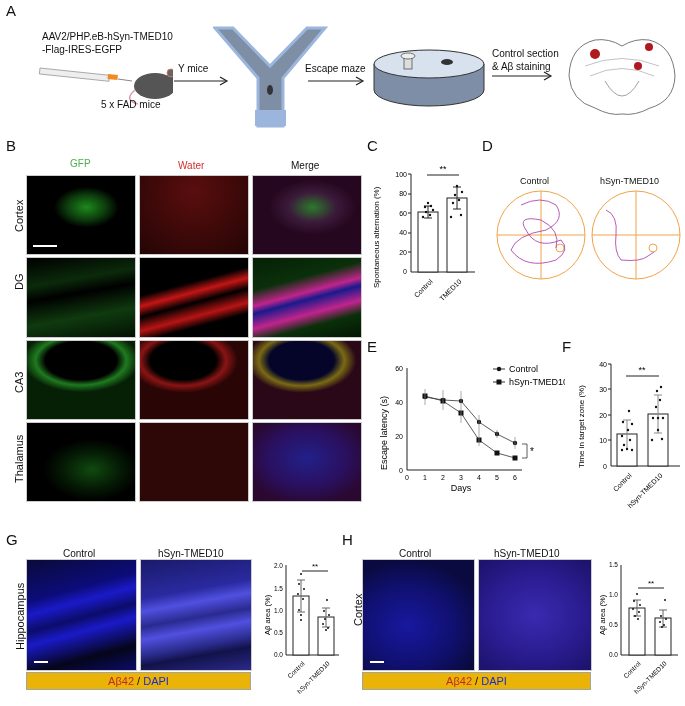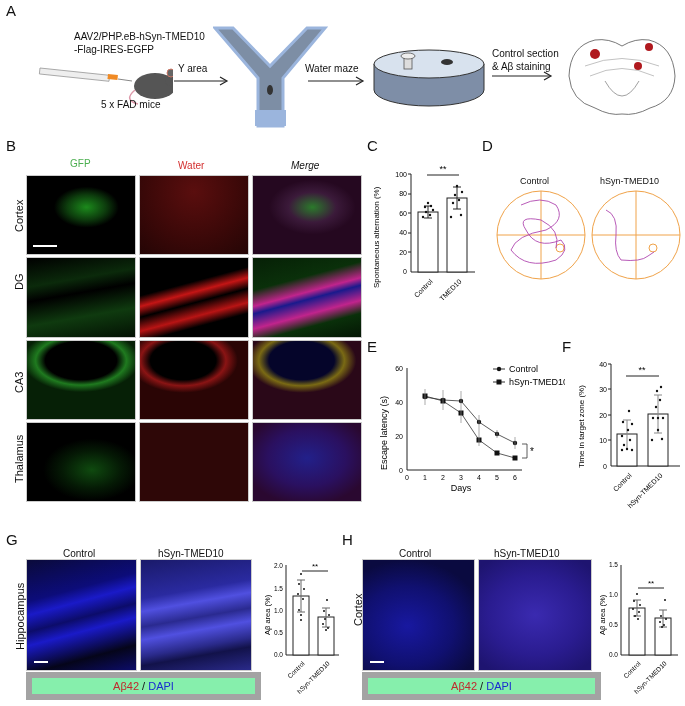--- a/index.html
+++ b/index.html
@@ -3,57 +3,57 @@
 <meta charset="utf-8">
 <style>
   html,body{margin:0;padding:0;background:#fff;}
   body{width:685px;height:706px;position:relative;overflow:hidden;font-family:"Liberation Sans",sans-serif;color:#111;}
   .abs{position:absolute;}
   .plabel{position:absolute;font-size:15px;font-weight:normal;}
   .t10{font-size:10px;}
   .t9{font-size:9px;}
   .micro{position:absolute;border:1px solid #ccc;background:#000;overflow:hidden;}
   .rowlabel{position:absolute;font-size:11px;transform:rotate(-90deg);transform-origin:left top;white-space:nowrap;}
-  .legendbox{position:absolute;border:6px solid #a3a3a3;text-align:center;font-size:11px;background:#86efac;}
+  .legendbox{position:absolute;border:1px solid #a3a3a3;text-align:center;font-size:11px;background:#eab308;}
   svg text{font-family:"Liberation Sans",sans-serif;}
 </style>
 </head>
 <body>
 
 <div class="plabel" style="left:6px;top:2px;">A</div>
-<div class="abs t10" style="left:42px;top:30px;line-height:13px;margin-left:32px;">
+<div class="abs t10" style="left:42px;top:30px;line-height:13px;">
   <div>AAV2/PHP.eB-hSyn-TMED10</div>
   <div>-Flag-IRES-EGFP</div>
 </div>
 <svg class="abs" style="left:38px;top:60px;" width="135" height="50">
 
   <rect x="2" y="8" width="70" height="6" fill="#eee" stroke="#999" stroke-width="0.8" transform="rotate(6 2 8)"></rect>
   <rect x="70" y="14" width="10" height="5" fill="#f08a24" transform="rotate(6 70 14)"></rect>
   <line x1="80" y1="19" x2="94" y2="21" stroke="#888" stroke-width="1"></line>
 
   <ellipse cx="117" cy="26" rx="21" ry="13" fill="#555"></ellipse>
   <ellipse cx="136" cy="20" rx="9" ry="7" fill="#555"></ellipse>
   <circle cx="133" cy="13" r="4" fill="#666" stroke="#c76" stroke-width="1"></circle>
   <path d="M97 30 Q 85 40 100 44" stroke="#d9a" stroke-width="1.5" fill="none"></path>
 </svg>
 <div class="abs t10" style="left:101px;top:99px;text-align:center;">5 x FAD mice</div>
 
-<div class="abs t10" style="left:178px;top:63px;">Y area</div>
+<div class="abs t10" style="left:178px;top:63px;">Y mice</div>
 <svg class="abs" style="left:172px;top:76px;" width="58" height="10">
   <line x1="2" y1="5" x2="54" y2="5" stroke="#222" stroke-width="1.2"></line>
     <path d="M48 1 L55 5 L48 9" fill="none" stroke="#222" stroke-width="1.2"></path>
 </svg>
 
 <svg class="abs" style="left:213px;top:26px;" width="115" height="102">
   <polygon points="2,2 20,2 57,40 94,2 112,2 70,52 70,100 45,100 45,52" fill="#7d8ea5" stroke="#9bb5dd" stroke-width="3"></polygon>
   <rect x="42" y="84" width="31" height="16" fill="#9bb5dd"></rect>
   <ellipse cx="57" cy="64" rx="3" ry="5" fill="#333"></ellipse>
 </svg>
 
-<div class="abs t10" style="left:305px;top:63px;">Water maze</div>
+<div class="abs t10" style="left:305px;top:63px;">Escape maze</div>
 <svg class="abs" style="left:306px;top:76px;" width="62" height="10">
   <line x1="2" y1="5" x2="56" y2="5" stroke="#222" stroke-width="1.2"></line>
     <path d="M50 1 L57 5 L50 9" fill="none" stroke="#222" stroke-width="1.2"></path>
 </svg>
 
 <svg class="abs" style="left:372px;top:48px;" width="115" height="62">
   <path d="M2 16 L2 42 A55 16 0 0 0 112 42 L112 16" fill="#7e8ea7" stroke="#333" stroke-width="1"></path>
   <ellipse cx="57" cy="16" rx="55" ry="14" fill="#d8e2ee" stroke="#333" stroke-width="1"></ellipse>
   <rect x="32" y="8" width="8" height="13" fill="#ddd" stroke="#555" stroke-width="0.8"></rect>
   <ellipse cx="36" cy="8" rx="7" ry="3" fill="#eee" stroke="#555" stroke-width="0.8"></ellipse>
@@ -75,21 +75,21 @@
   <path d="M25 40 Q57 25 89 40" fill="none" stroke="#999" stroke-width="0.6"></path>
   <path d="M40 45 Q57 75 74 45" fill="none" stroke="#777" stroke-width="0.7"></path>
   <circle cx="30" cy="18" r="5" fill="#b0191e"></circle>
   <circle cx="84" cy="11" r="4" fill="#b0191e"></circle>
   <circle cx="73" cy="30" r="4" fill="#b0191e"></circle>
 </svg>
 
 <div class="plabel" style="left:6px;top:137px;">B</div>
 <div class="abs t10" style="left:70px;top:158px;color:#4caf50;">GFP</div>
 <div class="abs t10" style="left:178px;top:160px;color:#d32f2f;">Water</div>
-<div class="abs t10" style="left:291px;top:160px;font-style:italic;">Merge</div>
+<div class="abs t10" style="left:291px;top:160px;">Merge</div>
 
 <div class="rowlabel" style="left:13px;top:232px;">Cortex</div>
 <div class="rowlabel" style="left:13px;top:290px;">DG</div>
 <div class="rowlabel" style="left:13px;top:393px;">CA3</div>
 <div class="rowlabel" style="left:13px;top:483px;">Thalamus</div>
 
 <div class="micro" style="left:26px;top:175px;width:108px;height:78px;background:radial-gradient(ellipse 40% 35% at 55% 40%, #1c8a1c 0%, #0d3d0d 45%, #000 75%);">
   <div class="abs" style="left:6px;bottom:7px;width:24px;height:2px;background:#fff;"></div>
 </div>
 <div class="micro" style="left:139px;top:175px;width:108px;height:78px;background:radial-gradient(circle at 50% 20%, #5a0e0e 0%, #3a0808 60%, #240505 100%);"></div>

